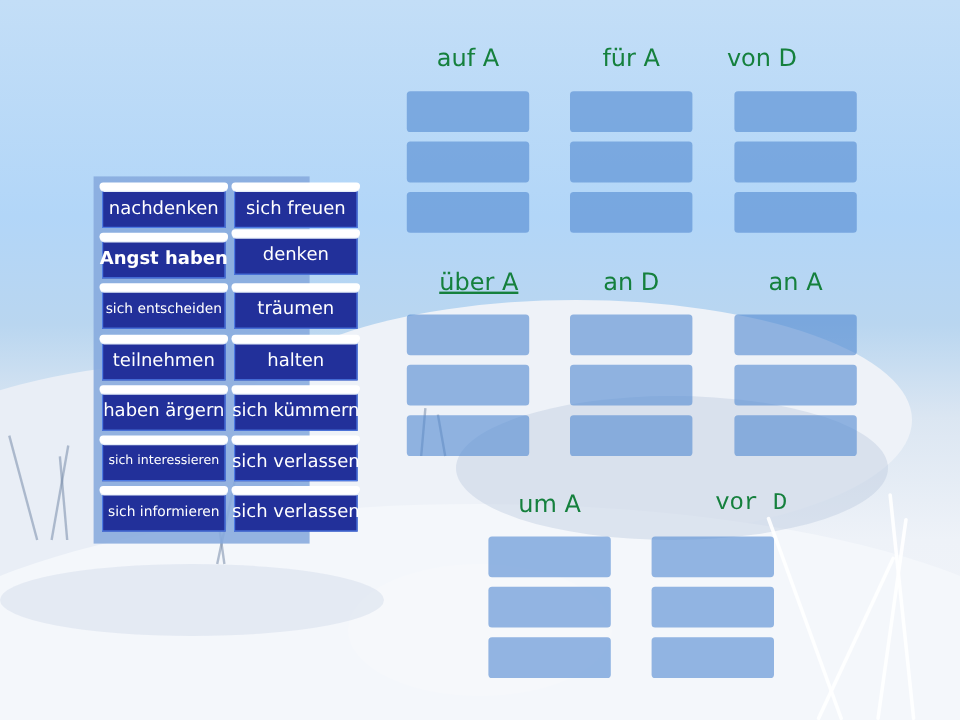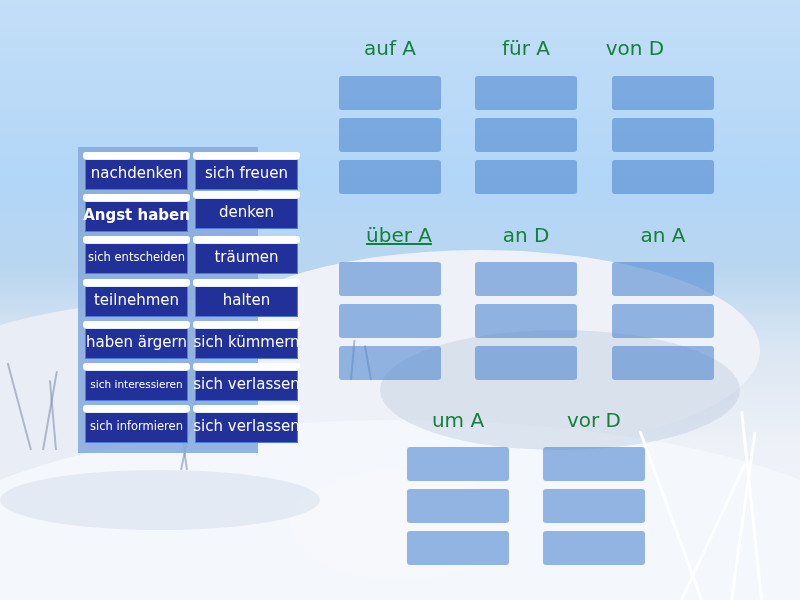--- a/index.html
+++ b/index.html
@@ -103,17 +103,17 @@
     <div class="slot" style="left: 475px; top: 304px;"></div>
     <div class="slot" style="left: 475px; top: 346px;"></div>
     <div class="group-title" style="left: 612px; top: 223px;">an A</div>
     <div class="slot" style="left: 612px; top: 262px;"></div>
     <div class="slot" style="left: 612px; top: 304px;"></div>
     <div class="slot" style="left: 612px; top: 346px;"></div>
     <div class="group-title" style="left: 407px; top: 408px;">um A</div>
     <div class="slot" style="left: 407px; top: 447px;"></div>
     <div class="slot" style="left: 407px; top: 489px;"></div>
     <div class="slot" style="left: 407px; top: 531px;"></div>
-    <div class="group-title" style="left: 543px; top: 408px;">vor D</div>
+    <div class="group-title" style="left: 575px; top: 408px; font-family: Liberation Mono, monospace;">vor D</div>
     <div class="slot" style="left: 543px; top: 447px;"></div>
     <div class="slot" style="left: 543px; top: 489px;"></div>
     <div class="slot" style="left: 543px; top: 531px;"></div>
   </div>
 
 </body></html>

